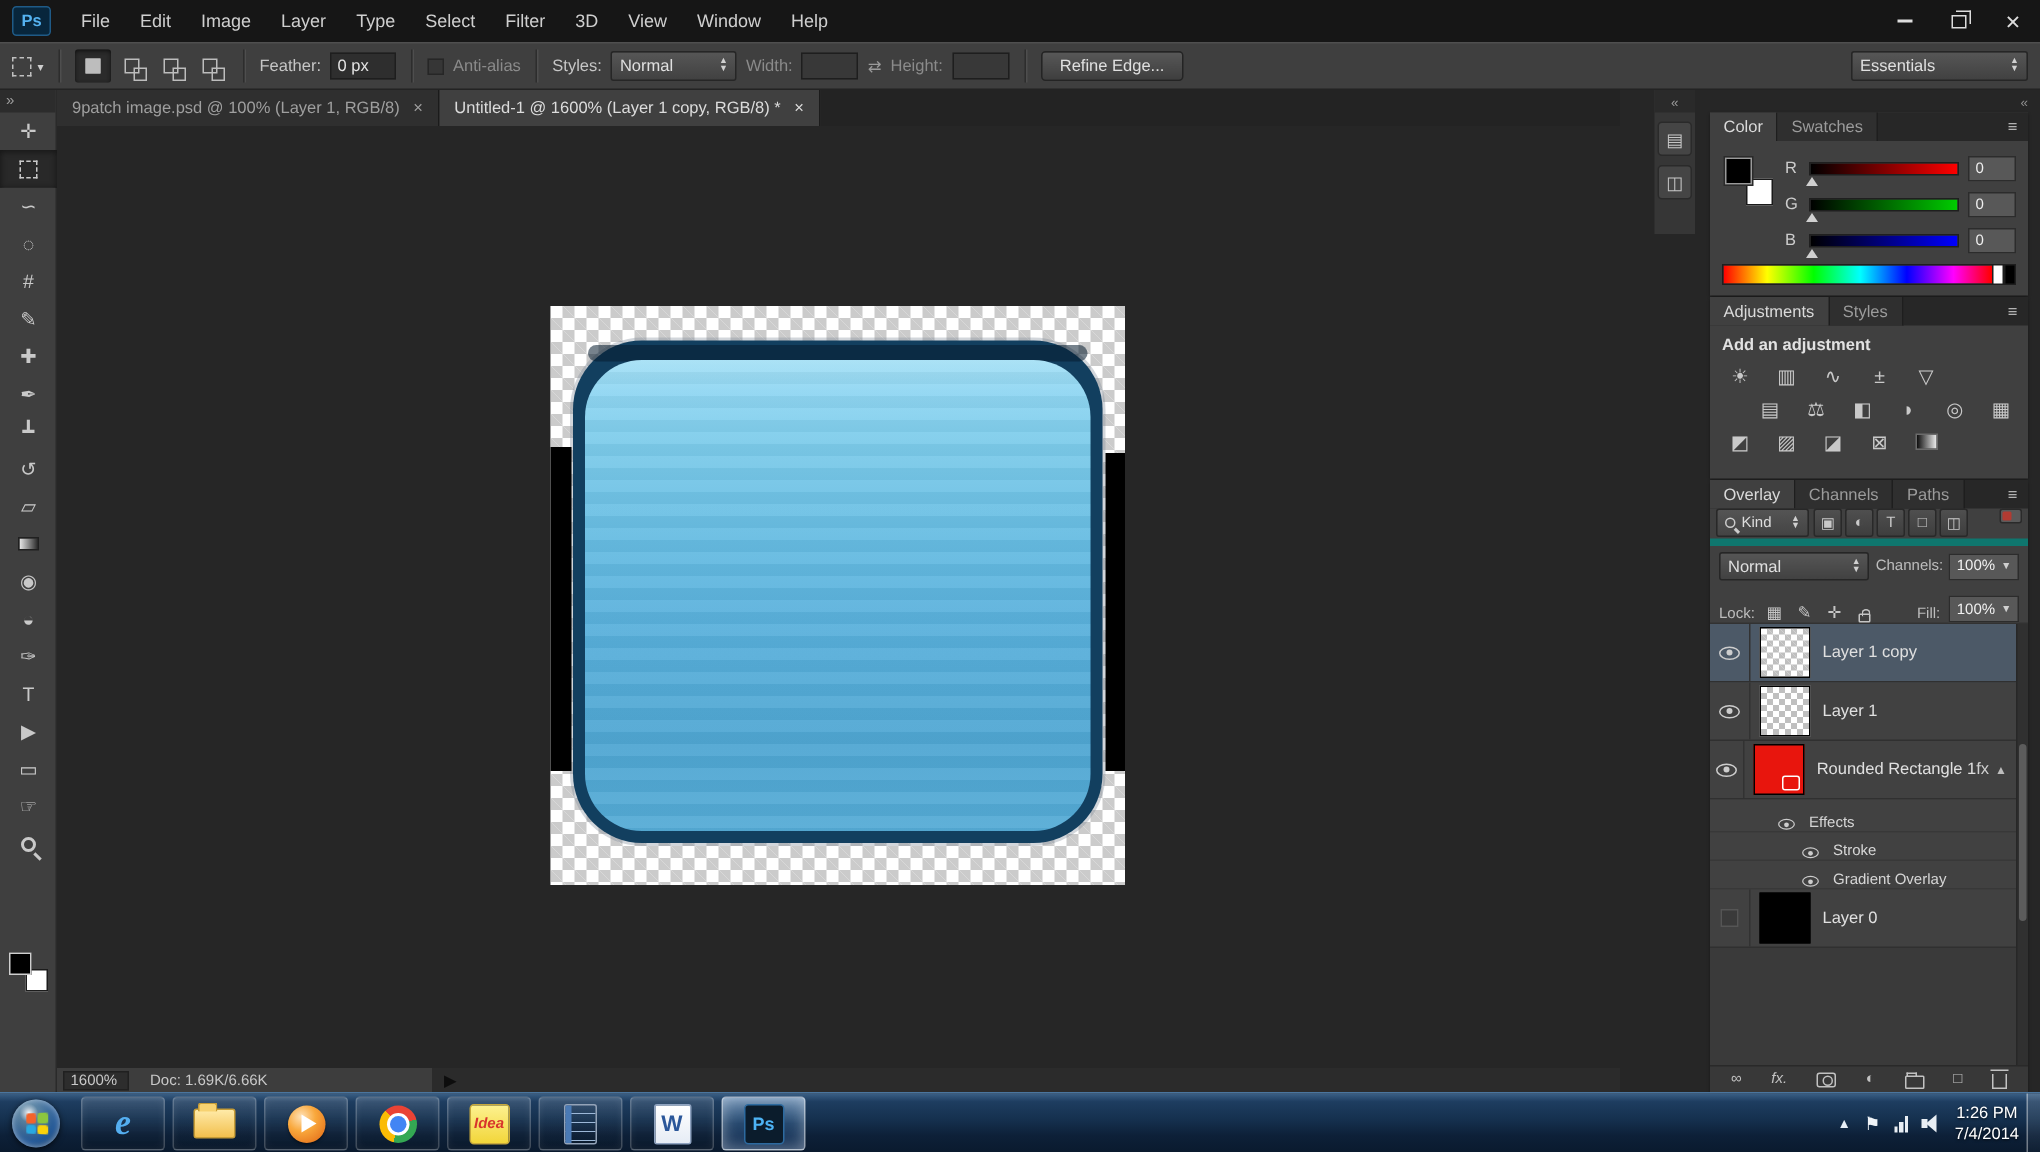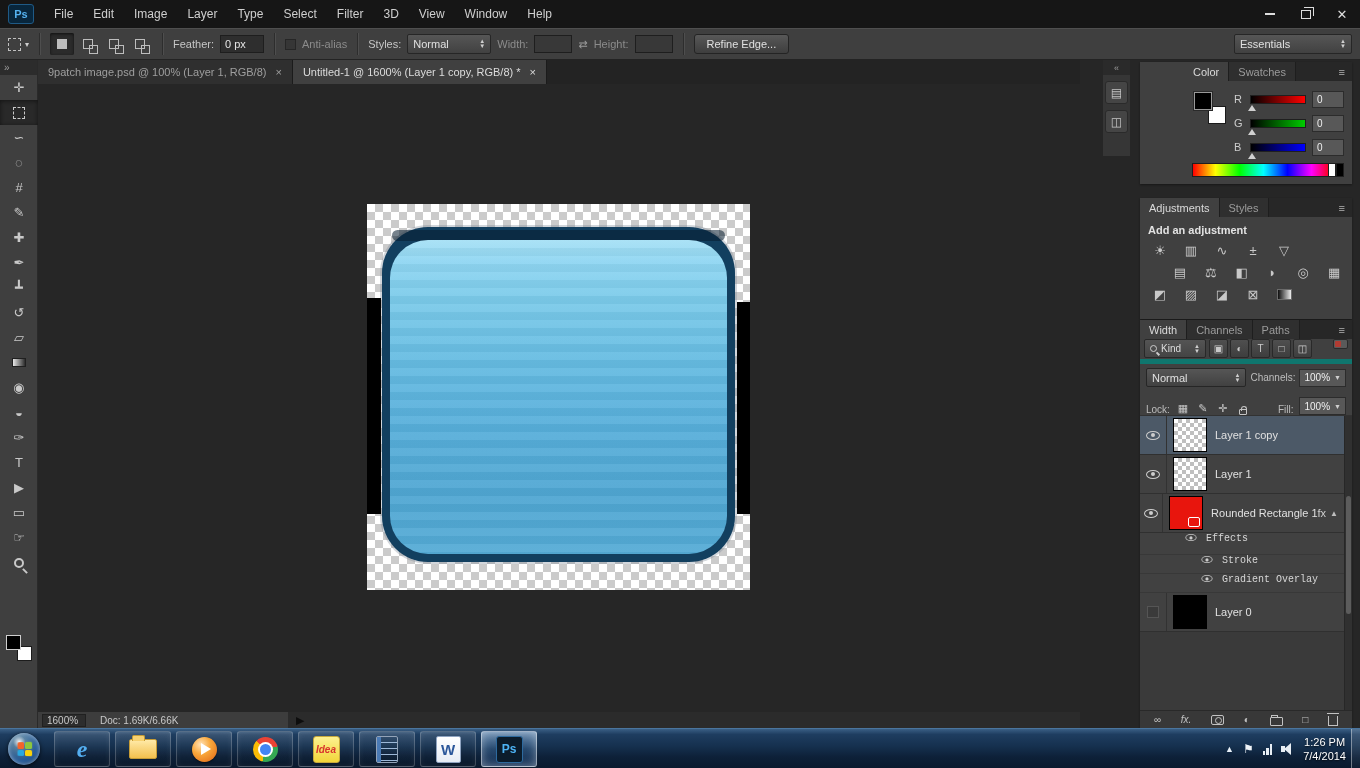--- a/index.html
+++ b/index.html
@@ -98,21 +98,21 @@
 
   
   .dock { position:absolute; left:1128px; top:60px; width:232px; height:668px; z-index:12; }
   .dock-head { height:15px; display:flex; justify-content:flex-end; align-items:center; padding-right:8px; color:#8f8f8f; font-size:9px;}
   .panel { position:absolute; left:12px; width:212px; background:#404040; box-shadow:0 1px 2px rgba(0,0,0,0.4);}
   .panel-tabs { height:19px; background:#272727; display:flex; align-items:stretch; }
   .panel-tab { padding:0 9px; font-size:11px; color:#9b9b9b; display:flex; align-items:center; background:#2f2f2f; border-right:1px solid #1e1e1e;}
   .panel-tab.active { background:#404040; color:#dadada; }
   .panel-menu { margin-left:auto; color:#b3b3b3; font-size:11px; display:flex; align-items:center; padding:0 7px;}
 
-  .panel.color { top:2px; height:122px;padding-left:44px; }
+  .panel.color { top:15px; height:122px; }
   .color-content { position:relative; height:103px; }
   .fgbg { position:absolute; left:10px; top:11px; width:32px; height:32px; }
   .fg-sw { position:absolute; left:0; top:0; width:18px; height:18px; background:#000; border:1px solid #9a9a9a; z-index:2; box-shadow:0 0 0 1px #2a2a2a;}
   .bg-sw { position:absolute; right:0; bottom:0; width:18px; height:18px; background:#fff; border:1px solid #1a1a1a;}
   .chan-rows { position:absolute; left:50px; right:8px; top:6px; }
   .chan-row { display:flex; align-items:center; height:24px; gap:6px; }
   .chan-label { width:10px; font-size:11px; color:#cccccc; }
   .chan-slider { position:relative; flex:1; height:9px; border:1px solid #1f1f1f; }
   .chan-slider.r { background:linear-gradient(to right,#000,#f00); }
   .chan-slider.g { background:linear-gradient(to right,#000,#0c0); }
@@ -169,21 +169,21 @@
     background-image:linear-gradient(45deg,#bfbfbf 25%,transparent 25%,transparent 75%,#bfbfbf 75%),
                      linear-gradient(45deg,#bfbfbf 25%,transparent 25%,transparent 75%,#bfbfbf 75%);
     background-size:8px 8px; background-position:0 0,4px 4px;}
   .thumb.shape-red { background:#e8150d; }
   .thumb.shape-red::after { content:""; position:absolute; right:2px; bottom:2px; width:10px; height:8px;
     border:1px solid #fff; border-radius:2px; }
   .thumb.black { background:#000; }
   .layer-name { font-size:11px; color:#e0e0e0; white-space:nowrap; }
   .fx-tag { margin-left:auto; font-size:11px; color:#d0d0d0; }
   .fx-caret { font-size:8px; color:#bdbdbd; margin:0 6px 0 4px; }
-  .effect-row { height:19px; display:flex; align-items:flex-start; gap:8px; background:#414141; border-bottom:1px solid #383838; margin-right:8px;font-family:Liberation Mono, monospace;}
+  .effect-row { height:19px; display:flex; align-items:flex-end; gap:8px; background:#414141; border-bottom:1px solid #383838; margin-right:8px;}
   .effect-row.lvl1 { padding-left:44px; height:22px; }
   .effect-row.lvl2 { padding-left:60px; }
   .effect-name { font-size:10px; color:#d6d6d6; }
   .lp-scroll { position:absolute; right:0; top:0; bottom:0; width:8px; background:#303030; border-left:1px solid #272727;}
   .lp-thumbbar { position:absolute; left:1px; top:80px; width:5px; height:118px; background:#5c5c5c; border-radius:3px;}
   .lp-bottombar { position:absolute; left:0; right:0; bottom:0; height:18px; background:#383838; border-top:1px solid #292929;
     display:flex; align-items:center; justify-content:space-between; padding:0 14px; color:#c2c2c2; font-size:10px;}
   .mask-ic { width:13px; height:10px; border:1px solid #c2c2c2; border-radius:2px; position:relative;}
   .mask-ic::after { content:""; position:absolute; left:3px; top:1.5px; width:5px; height:5px; border:1px solid #c2c2c2; border-radius:50%;}
   .folder-ic { position:relative; width:13px; height:9px; border:1px solid #c2c2c2; border-radius:1px; margin-top:3px;}
@@ -508,21 +508,21 @@
             <div class="adj-icon">
               <span class="grad-sq"></span>
             </div>
           </div>
         </div>
     </div>
   </div>
 
   <div class="panel layers">
     <div class="panel-tabs">
-      <div class="panel-tab active">Width</div>
+      <div class="panel-tab active">Overlay</div>
       <div class="panel-tab">Channels</div>
       <div class="panel-tab">Paths</div>
       <div class="panel-menu">≡</div>
     </div>
     <div class="lp-body">
       <div class="lp-filter">
         <span class="kind-dd">
           <span class="mag"></span>
           <span>Kind</span>
           <span class="spin">

